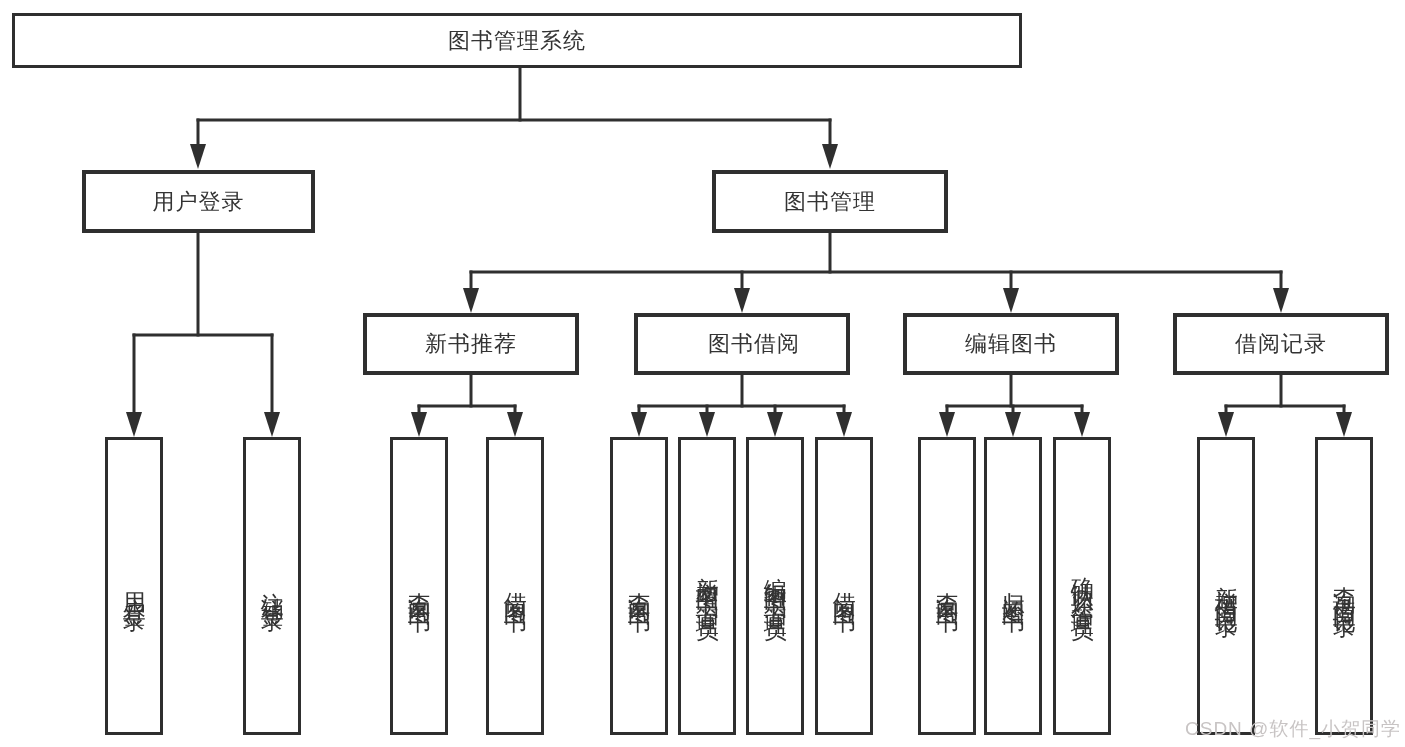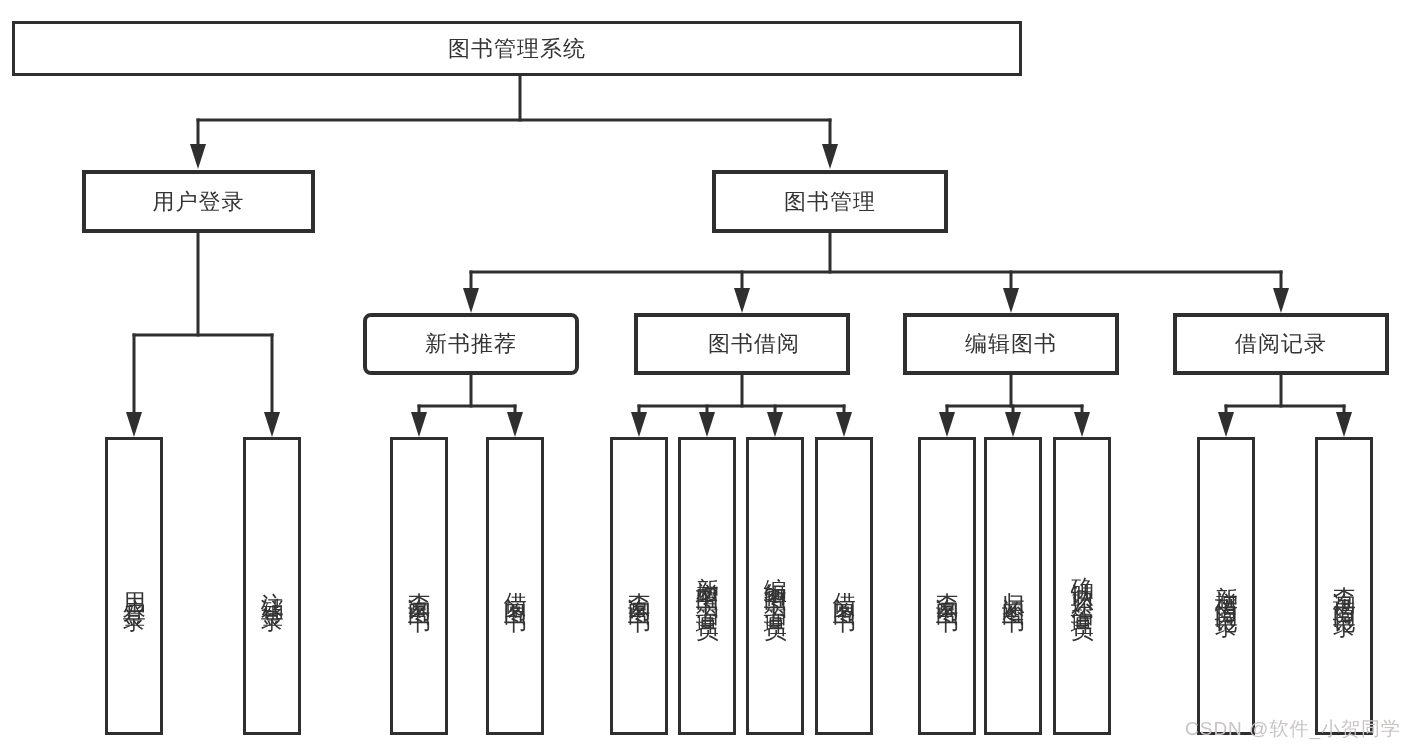--- a/index.html
+++ b/index.html
@@ -137,32 +137,32 @@
         <line x1="1281" y1="373" x2="1281" y2="406"></line>
         <line x1="1226" y1="406" x2="1344" y2="406"></line>
         <line x1="1226" y1="406" x2="1226" y2="414"></line>
         <polygon points="1218,412 1234,412 1226,437" stroke="none"></polygon>
         <line x1="1344" y1="406" x2="1344" y2="414"></line>
         <polygon points="1336,412 1352,412 1344,437" stroke="none"></polygon>
       </g>
     </g>
   </svg>
 
-  <div class="hnode" style="left:12px; top:13px; width:1010px; height:55px;margin-top:8px;">
+  <div class="hnode" style="left:12px; top:13px; width:1010px; height:55px;">
     <span>图书管理系统</span>
   </div>
 
   <div class="hnode thick" style="left:82px; top:170px; width:233px; height:63px;">
     <span>用户登录</span>
   </div>
   <div class="hnode thick" style="left:712px; top:170px; width:236px; height:63px;">
     <span>图书管理</span>
   </div>
 
-  <div class="hnode thick" style="left:363px; top:313px; width:216px; height:62px;border-radius:8px;">
+  <div class="hnode thick" style="left:363px; top:313px; width:216px; height:62px;">
     <span>新书推荐</span>
   </div>
   <div class="hnode thick" style="left:634px; top:313px; width:216px; height:62px;padding-left:24px;">
     <span>图书借阅</span>
   </div>
   <div class="hnode thick" style="left:903px; top:313px; width:216px; height:62px;">
     <span>编辑图书</span>
   </div>
   <div class="hnode thick" style="left:1173px; top:313px; width:216px; height:62px;font-family:Liberation Mono, monospace;">
     <span>借阅记录</span>

